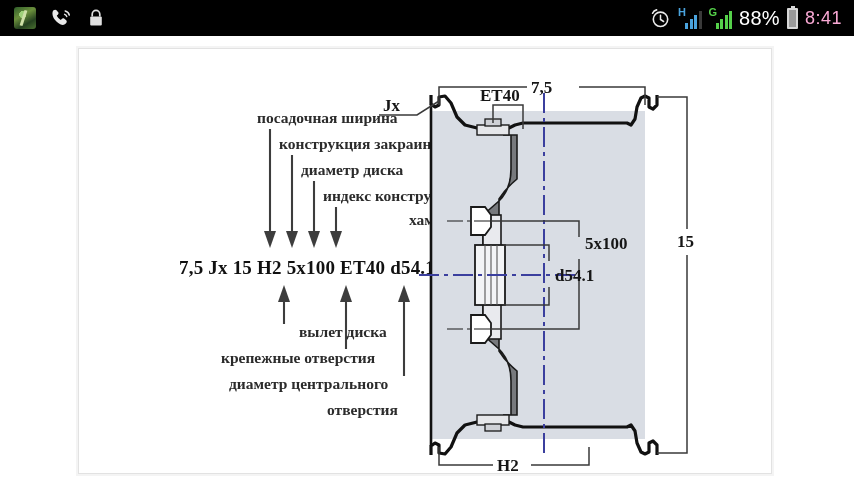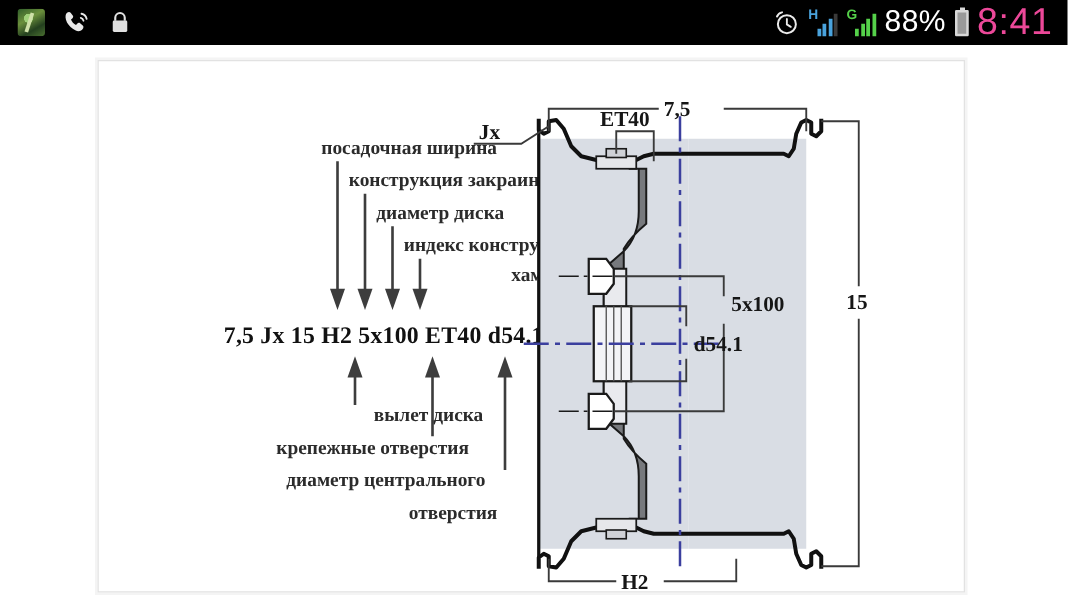--- a/index.html
+++ b/index.html
@@ -45,33 +45,33 @@
   }
   .sig .bars { display: flex; align-items: flex-end; gap: 1.5px; margin-left: 7px; margin-top: 6px; }
   .sig .bars i { display: block; width: 3px; border-radius: 0; }
   .sig.h .net-letter { color: #4aa3dd; }
   .sig.h .bars i { background: #4aa3dd; }
   .sig.h .bars i.dim { background: #3a3a3a; }
   .sig.g .net-letter { color: #55d14a; }
   .sig.g .bars i { background: #55d14a; }
 
   .battery-pct {
-    color: #ffffff; font-size: 24px; letter-spacing: .3px;
+    color: #ffffff; font-size: 20px; letter-spacing: .3px;
     font-family: "Liberation Sans", sans-serif;
   }
   .batt {
     width: 11px; height: 21px; border: 2px solid #d8d8d8; border-radius: 1px;
     position: relative; background: #9a9a9a;
   }
   .batt::before {
     content: ""; position: absolute; left: 2.5px; top: -4px;
     width: 4px; height: 3px; background: #d8d8d8;
   }
   .clock-text {
-    color: #ec4899; font-size: 30px; letter-spacing: .5px;
+    color: #f9a8d4; font-size: 18px; letter-spacing: .5px;
     font-family: "Liberation Sans", sans-serif;
   }
 
   
   .page { position: absolute; left: 0; top: 36px; width: 854px; height: 444px; background: #fff; }
   .panel {
     position: absolute; left: 78px; top: 12px;
     width: 694px; height: 426px;
     background: #ffffff;
     border: 1px solid #e2e2e2;

